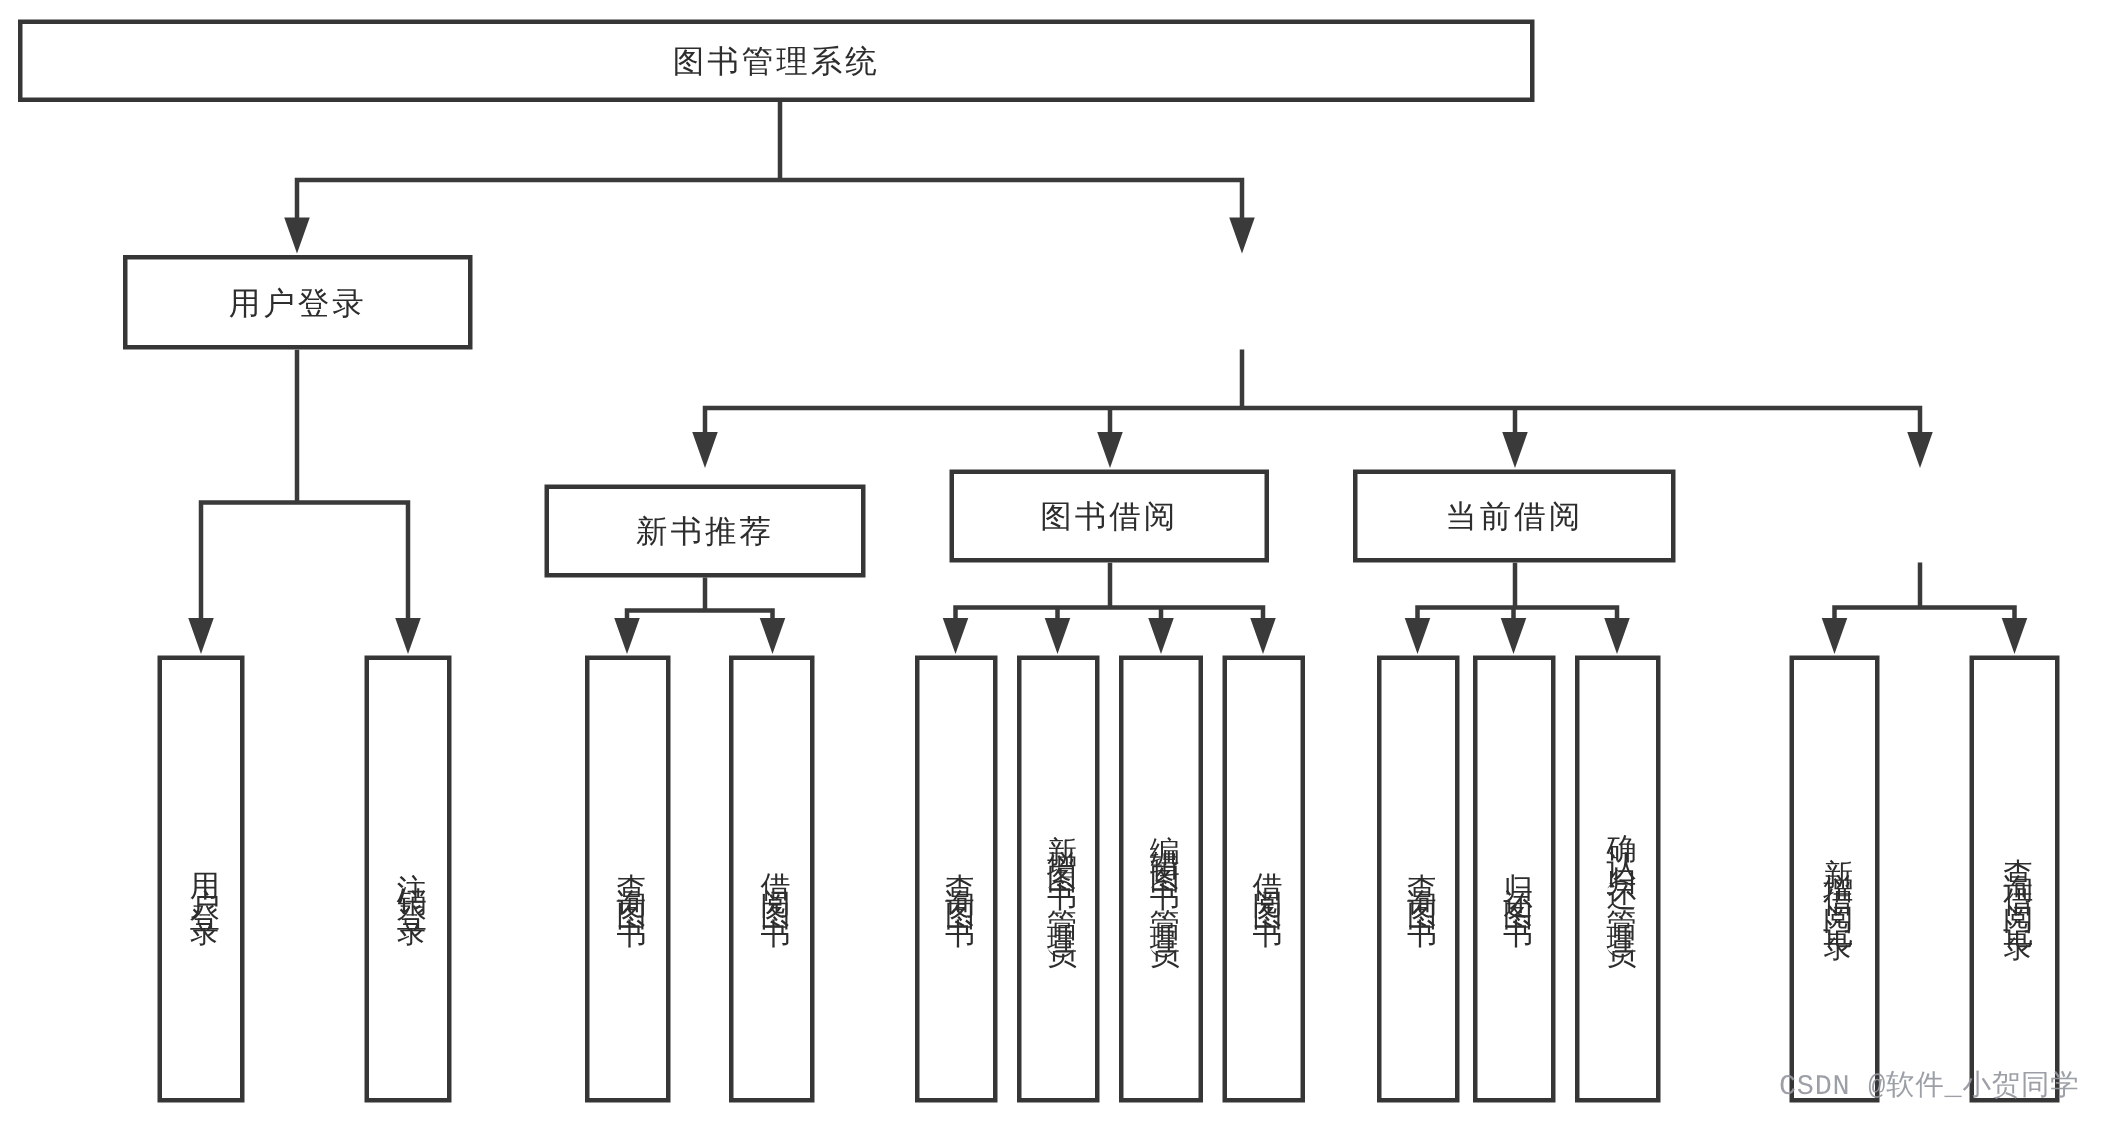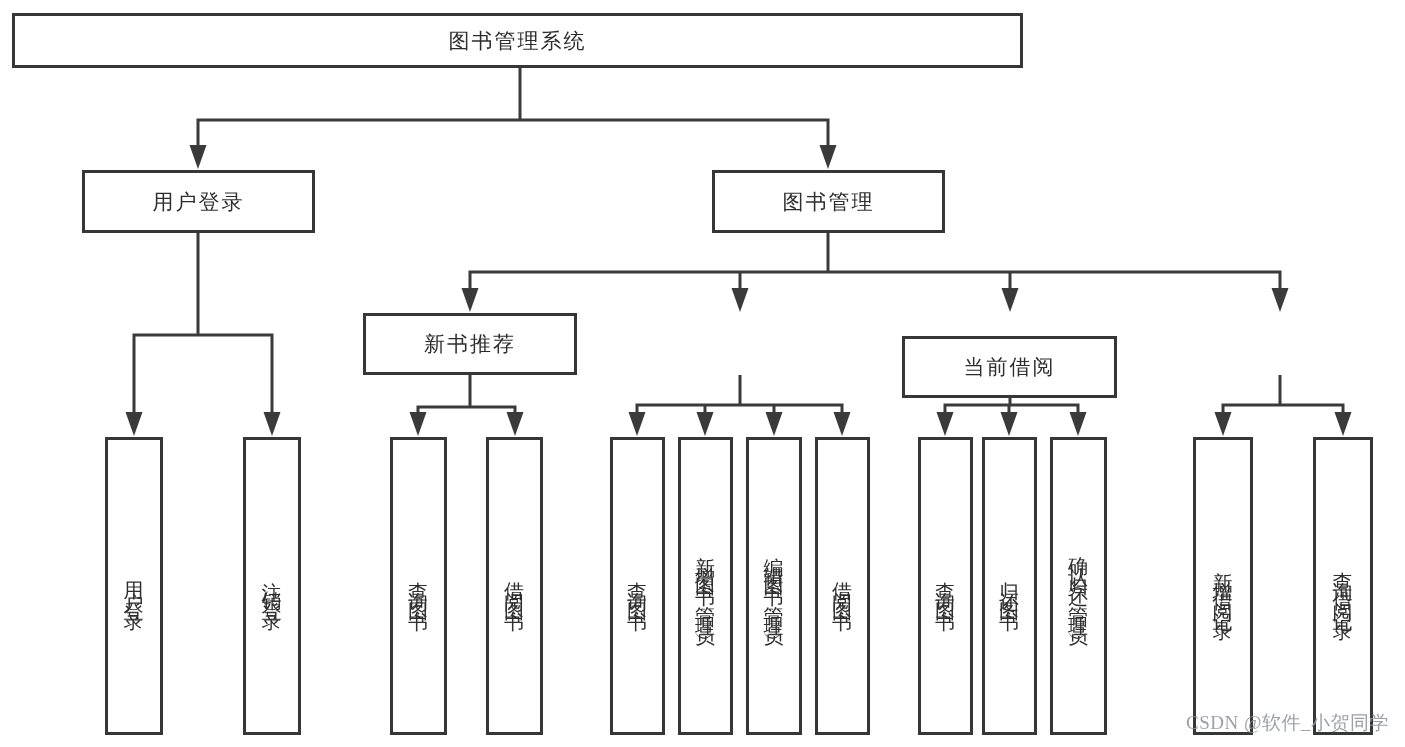--- a/index.html
+++ b/index.html
@@ -1,20 +1,20 @@
 <!DOCTYPE html>
 <html><head>
 <meta charset="utf-8">
 <style>
   html,body{margin:0;padding:0;background:#ffffff;}
   .canvas{
     position:relative;
     width:1405px;height:747px;
     background:#ffffff;
-    font-family:Liberation Serif, serif;
+    font-family:Liberation Mono, monospace;
     color:#2d2d2d;
     overflow:hidden;
   }
   .wires{position:absolute;left:0;top:0;width:1405px;height:747px;}
   .wires path{stroke:#3a3a3a;stroke-width:3;fill:none;}
   .wires polygon{fill:#3a3a3a;stroke:none;}
   .hbox{
     position:absolute;
     box-sizing:border-box;
     border:3px solid #363636;
@@ -91,28 +91,28 @@
     <polygon points="1334.5,412 1351.5,412 1343,436"></polygon>
   </svg>
 
   <div class="hbox" style="left:12px;top:13px;width:1011px;height:55px;">
     <span>图书管理系统</span>
   </div>
 
   <div class="hbox" style="left:82px;top:170px;width:233px;height:63px;">
     <span>用户登录</span>
   </div>
-  <div class="hbox" style="left:712px;top:170px;width:233px;height:63px;">
-    <span>图书管理</span>
-  </div>
 
-  <div class="hbox" style="left:363px;top:313px;width:214px;height:62px;">
+  <div class="hbox" style="left:363px;top:323px;width:214px;height:62px;">
     <span>新书推荐</span>
   </div>
-  <div class="hbox" style="left:902px;top:313px;width:215px;height:62px;margin-top:23px;">
+  <div class="hbox" style="left:633px;top:313px;width:213px;height:62px;">
+    <span>图书借阅</span>
+  </div>
+  <div class="hbox" style="left:902px;top:313px;width:215px;height:62px;">
     <span>当前借阅</span>
   </div>
 
   <div class="leaf" style="left:105px;top:437px;width:58px;height:298px;">
     <span class="vtext">用户登录</span>
   </div>
   <div class="leaf" style="left:243px;top:437px;width:58px;height:298px;">
     <span class="vtext">注销登录</span>
   </div>
 

